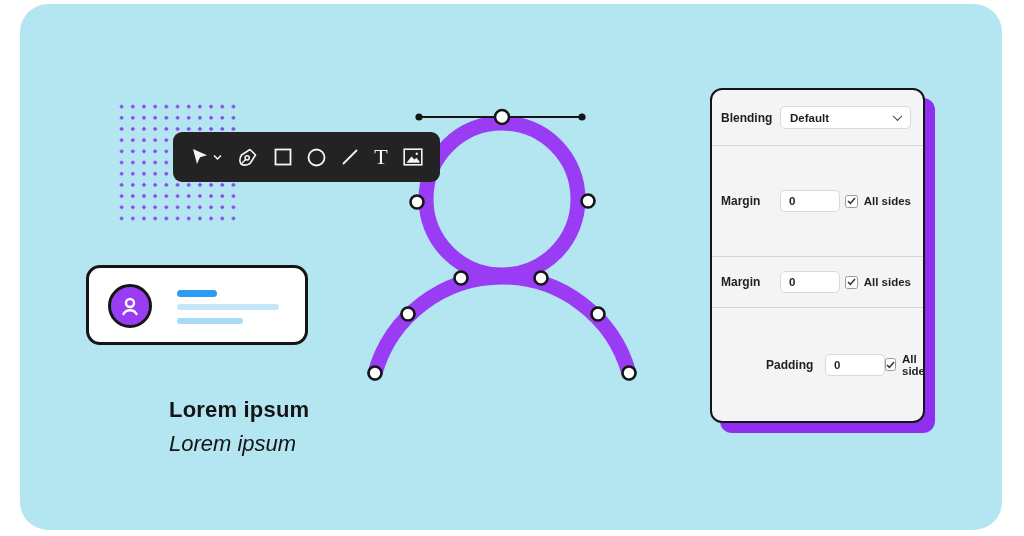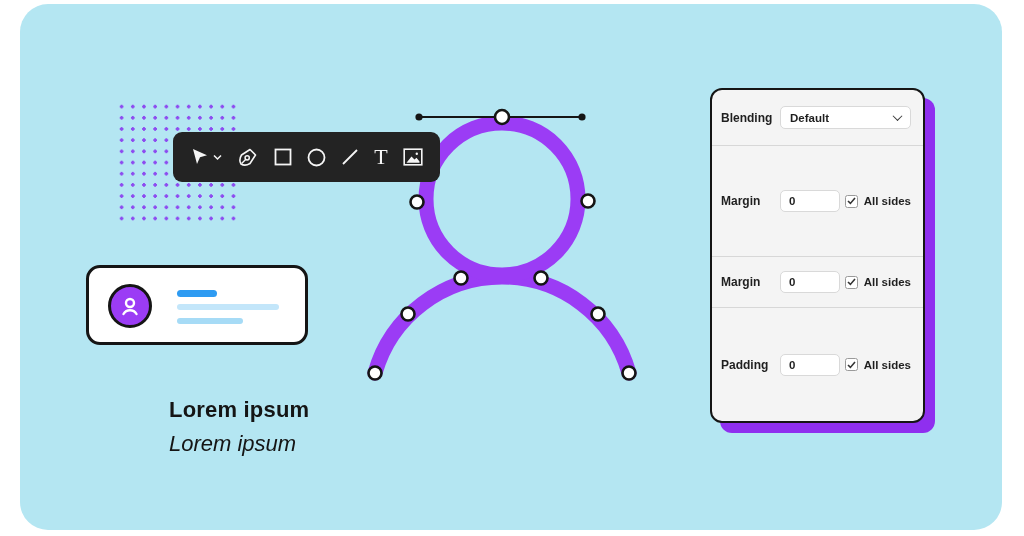--- a/index.html
+++ b/index.html
@@ -54,21 +54,21 @@
   
   .caption{position:absolute;left:169px;top:397px;z-index:2;color:var(--ink);}
   .caption-title{font-size:22px;font-weight:800;letter-spacing:.2px;}
   .caption-subtitle{font-size:22px;font-style:italic;font-weight:400;margin-top:8px;}
 
   
   .panel{position:absolute;left:710px;top:88px;width:215px;height:335px;z-index:6;
     background:var(--panel-bg);border:2px solid var(--ink);border-radius:12px;
     box-shadow:10px 10px 0 var(--shadow);display:flex;flex-direction:column;overflow:hidden;}
   .psec{border-bottom:1.5px solid #d7d7d7;display:flex;flex-direction:column;justify-content:center;}
-  .psec:last-child{border-bottom:none;}
+  .psec:last-child{border-bottom:none;margin-left:45px;}
   .sec-blending{height:56px;}
   .sec-transform{height:111px;padding:6px 0;}
   .sec-effects{height:54px;}
   .sec-margin{height:51px;}
   .sec-padding{flex:1;}
   .prow{display:flex;align-items:center;padding:0 12px 0 9px;height:32px;}
   .plabel{width:59px;font-size:12px;font-weight:600;color:#1f1f1f;flex-shrink:0;}
   .pselect{flex:1;height:23px;background:#fff;border:1px solid #d9d9d9;border-radius:5px;
     display:flex;align-items:center;padding:0 9px;font-size:11.5px;font-weight:600;color:#1f1f1f;cursor:pointer;}
   .chev{margin-left:auto;width:7px;height:7px;border-right:1.6px solid #3a3a3a;

